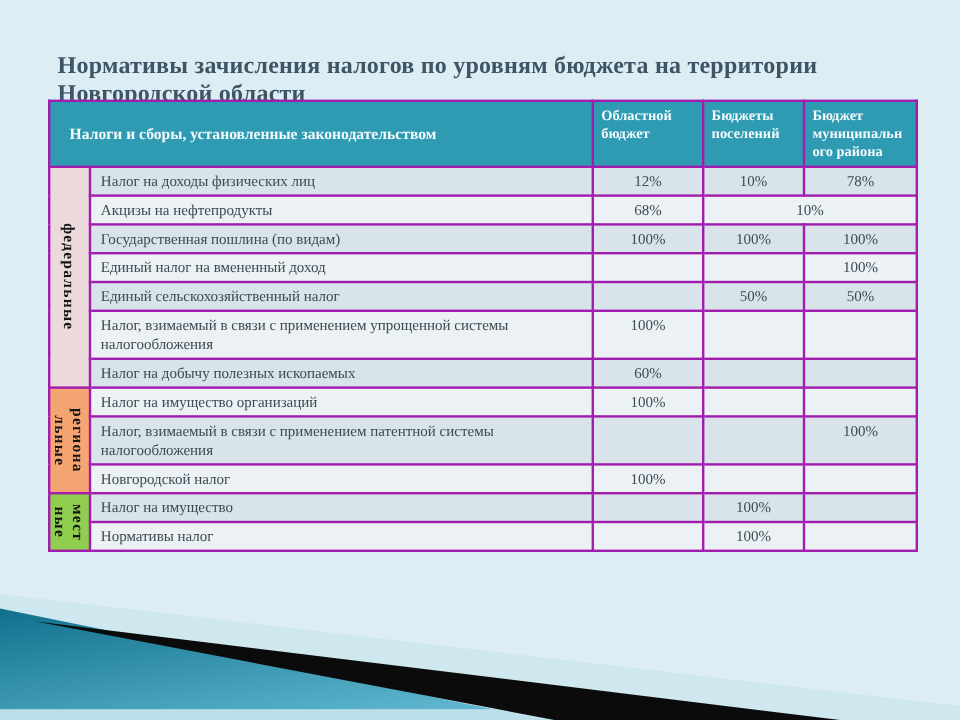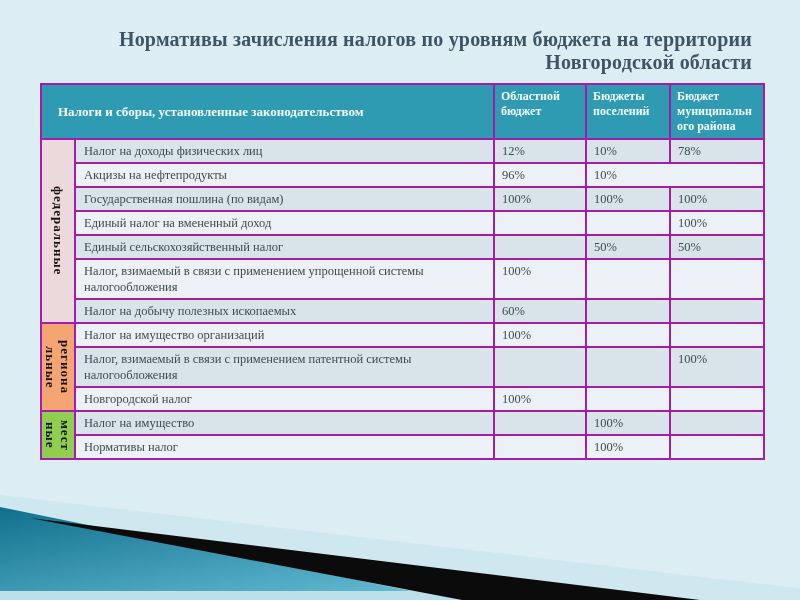--- a/index.html
+++ b/index.html
@@ -3,22 +3,22 @@
 <meta charset="utf-8">
 <style>
   html,body{margin:0;padding:0;}
   body{
     width:800px;height:600px;position:relative;overflow:hidden;
     background:#DCEEF3;
     font-family:"Liberation Serif", serif;
   }
   
   .slide-title{
-    margin:28px 48px 0;
-    text-align:right;
+    margin:44px 48px 0;
+    text-align:left;
     font-size:20px;font-weight:bold;
     color:#3E5566;
     line-height:23px;
     letter-spacing:.2px;
   }
   
   .tbl-wrap{position:absolute;left:40px;top:83px;}
   table{border-collapse:collapse;table-layout:fixed;width:723px;}
   th,td{border:2px solid #a21caf;box-sizing:border-box;}
   th{
@@ -31,21 +31,21 @@
   th.taxes-h{vertical-align:middle;font-size:13px;padding-left:16px;height:50px;}
   td{
     font-size:12.5px;color:#3E4B52;
     padding:3px 7px;vertical-align:top;line-height:16px;
     overflow-wrap:break-word;
   }
   tbody tr{height:23px;}
   tbody tr:nth-child(odd) td{background:#D8E4EA;}
   tbody tr:nth-child(even) td{background:#EBF1F4;}
   td.nm{padding-left:8px;}
-  td.pc{}
+  td.pc{text-align:center;}
   
   td.grp{padding:0;text-align:center;vertical-align:middle;}
   td.g-federal{background:#EBD9DC !important;}
   td.g-regional{background:#F5A571 !important;}
   td.g-local{background:#8FCE4F !important;}
   .vwrap{display:flex;align-items:center;justify-content:center;margin:0 auto;}
   .g-federal .vwrap{height:180px;}
   .g-regional .vwrap{height:86px;}
   .g-local .vwrap{height:42px;}
   .vtext{
@@ -87,21 +87,21 @@
               <span class="vtext">федеральные</span>
             </div>
         </td>
         <td class="nm">Налог на доходы физических лиц</td>
         <td class="pc">12%</td>
         <td class="pc">10%</td>
         <td class="pc">78%</td>
       </tr>
       <tr>
         <td class="nm">Акцизы на нефтепродукты</td>
-        <td class="pc">96%</td>
+        <td class="pc">68%</td>
         <td class="pc" colspan="2">10%</td>
       </tr>
       <tr>
         <td class="nm">Государственная пошлина (по видам)</td>
         <td class="pc">100%</td>
         <td class="pc">100%</td>
         <td class="pc">100%</td>
       </tr>
       <tr>
         <td class="nm">Единый налог на вмененный доход</td>

